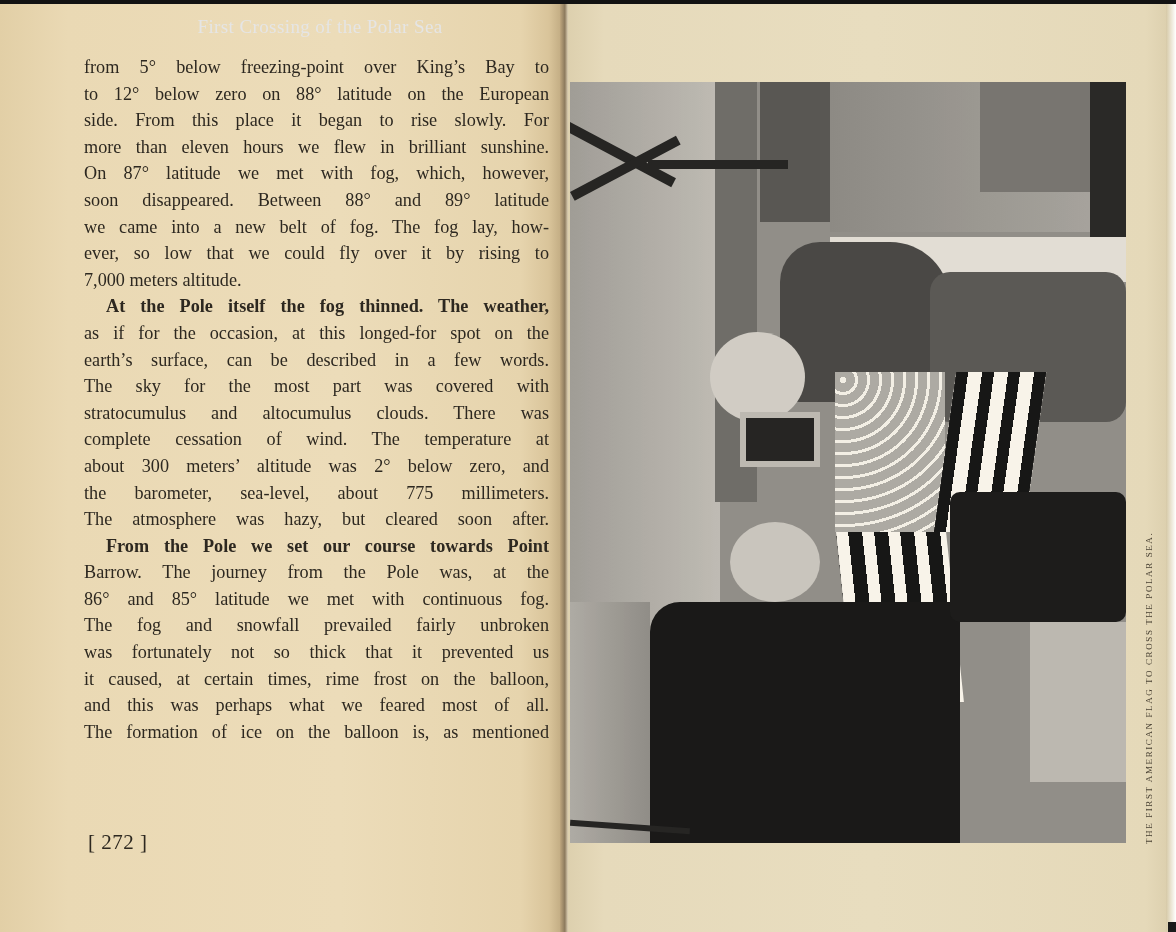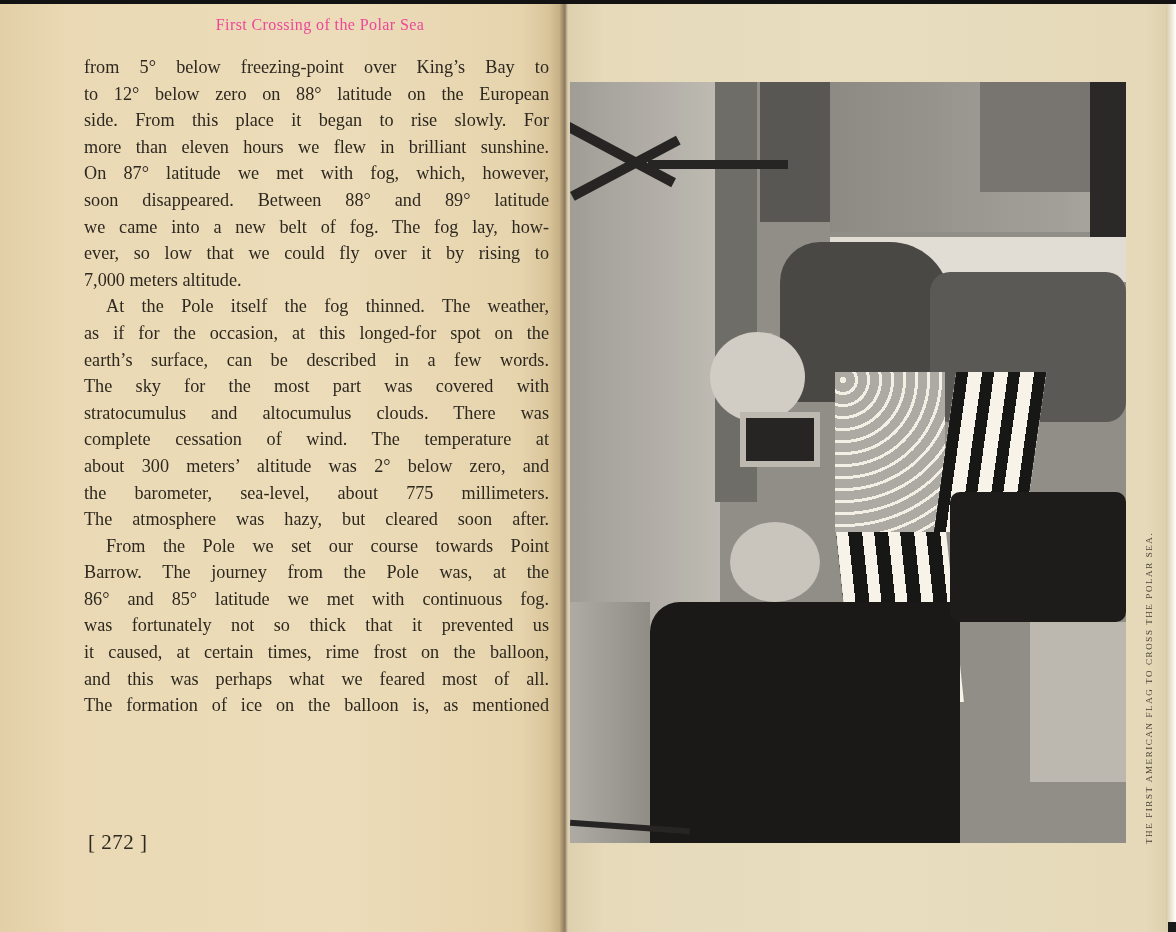--- a/index.html
+++ b/index.html
@@ -16,31 +16,31 @@
       position: absolute; left: 560px; top: 4px; width: 12px; height: 928px;
       background: linear-gradient(90deg, #bfa77e 0%, #8c7a5d 40%, #e8dcc0 70%, #d8c9a6 100%);
     }
     .page-right {
       position: absolute; left: 568px; top: 4px; width: 608px; height: 928px;
       background: linear-gradient(90deg, #ddd0ae 0%, #e6dabb 6%, #e8ddbf 50%, #e5d9b9 95%, #d9ccaa 100%);
     }
 
     .running-head {
       position: absolute; left: 88px; top: 16px; width: 464px; text-align: center;
-      font-size: 16px; color: #ec4899; letter-spacing: 0.4px;
+      font-size: 19px; color: #e5e5e5; letter-spacing: 0.4px;
     }
 
     .body-text {
       position: absolute; left: 84px; top: 54px; width: 465px;
       color: #2d2820; font-size: 18.2px; line-height: 26.6px;
     }
     .body-text p { text-align: justify; text-align-last: justify; }
     .body-text p .line { display: block; text-align: justify; text-align-last: justify; white-space: nowrap; }
     .body-text p .line.last { text-align-last: left; }
-    .body-text p.indent .line:first-child { padding-left: 22px; }
+    .body-text p.indent .line:first-child { padding-left: 22px; font-weight: bold; }
 
     .folio {
       position: absolute; left: 88px; top: 830px; width: 465px; 
       font-size: 21px; color: #2d2820; letter-spacing: 0.5px;
     }
 
     .photo {
       position: absolute; left: 570px; top: 82px; width: 556px; height: 761px;
       background: #8d8a80; overflow: hidden;
       filter: contrast(1.05) grayscale(0.85) sepia(0.12);
@@ -86,20 +86,21 @@
     <span class="line">stratocumulus and altocumulus clouds.  There was</span>
     <span class="line">complete cessation of wind.  The temperature at</span>
     <span class="line">about 300 meters’ altitude was 2° below zero, and</span>
     <span class="line">the barometer, sea-level, about 775 millimeters.</span>
     <span class="line">The atmosphere was hazy, but cleared soon after.</span>
   </p>
   <p class="indent">
     <span class="line">From the Pole we set our course towards Point</span>
     <span class="line">Barrow.  The journey from the Pole was, at the</span>
     <span class="line">86° and 85° latitude we met with continuous fog.</span>
+    <span class="line">The fog and snowfall prevailed fairly unbroken</span>
     <span class="line">was fortunately not so thick that it prevented us</span>
     <span class="line">it caused, at certain times, rime frost on the balloon,</span>
     <span class="line">and this was perhaps what we feared most of all.</span>
     <span class="line">The formation of ice on the balloon is, as mentioned</span>
   </p>
 </div>
 
 <div class="folio">[ 272 ]</div>
 
 <div class="gutter"></div>

